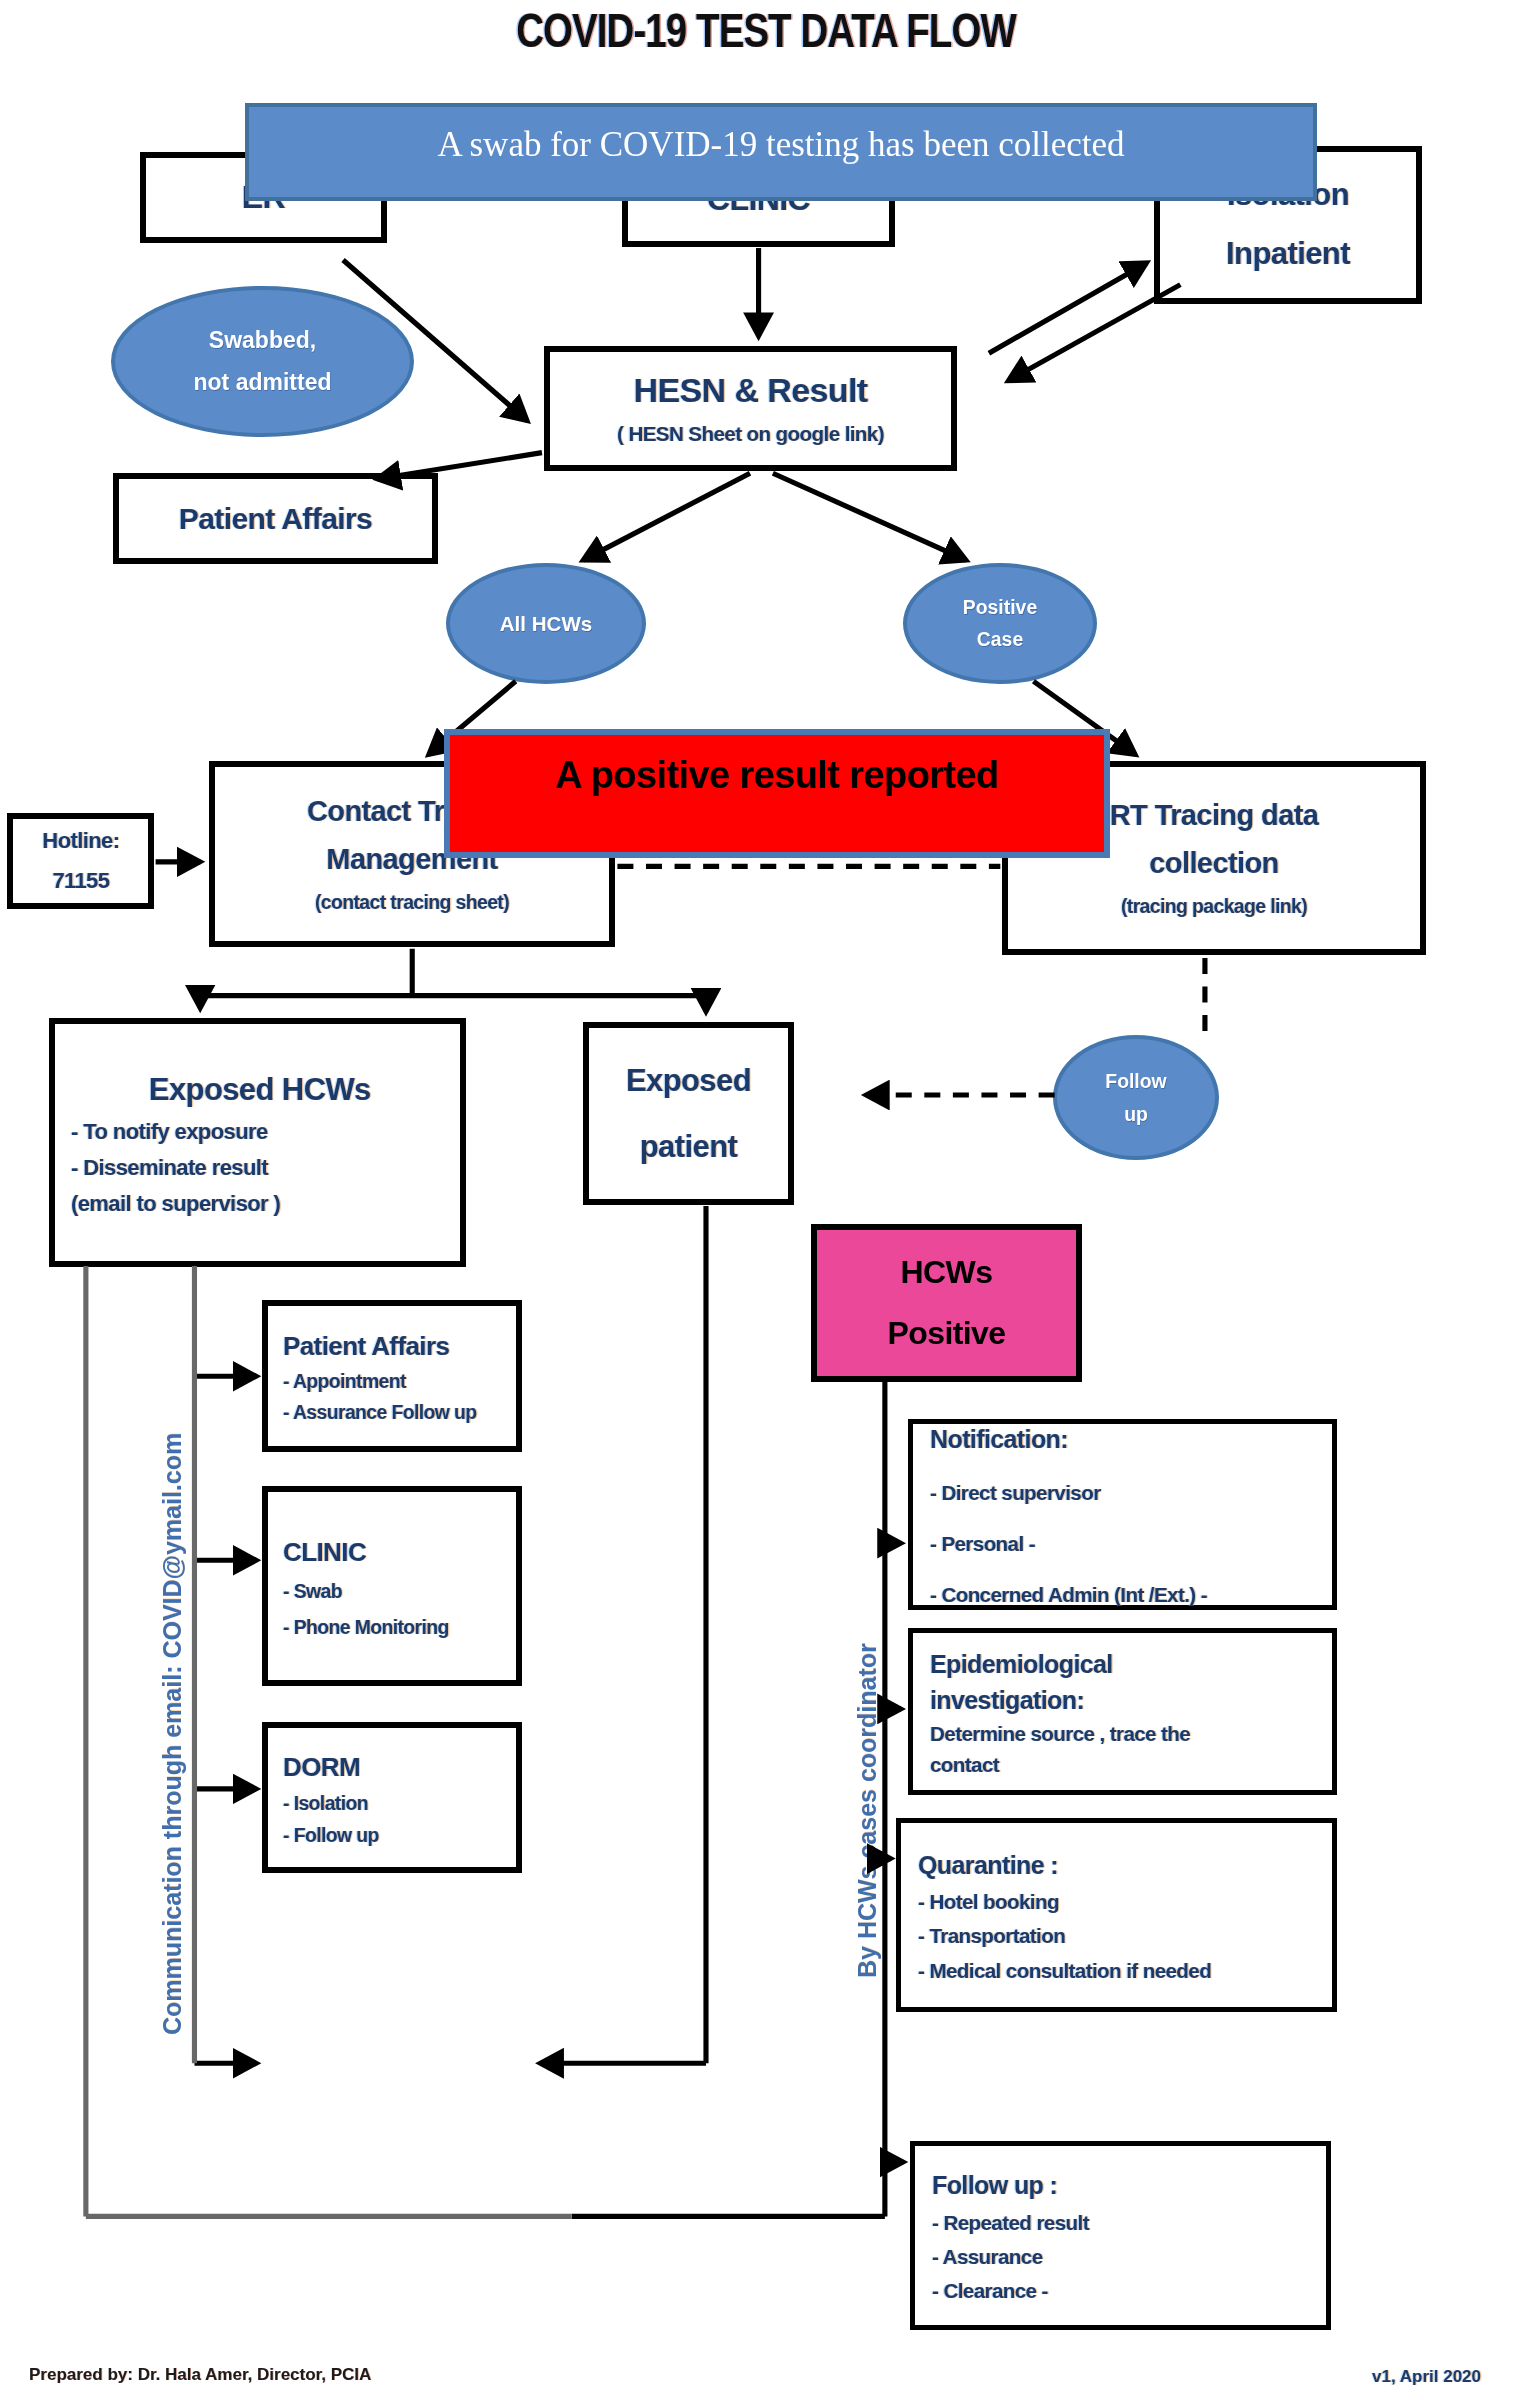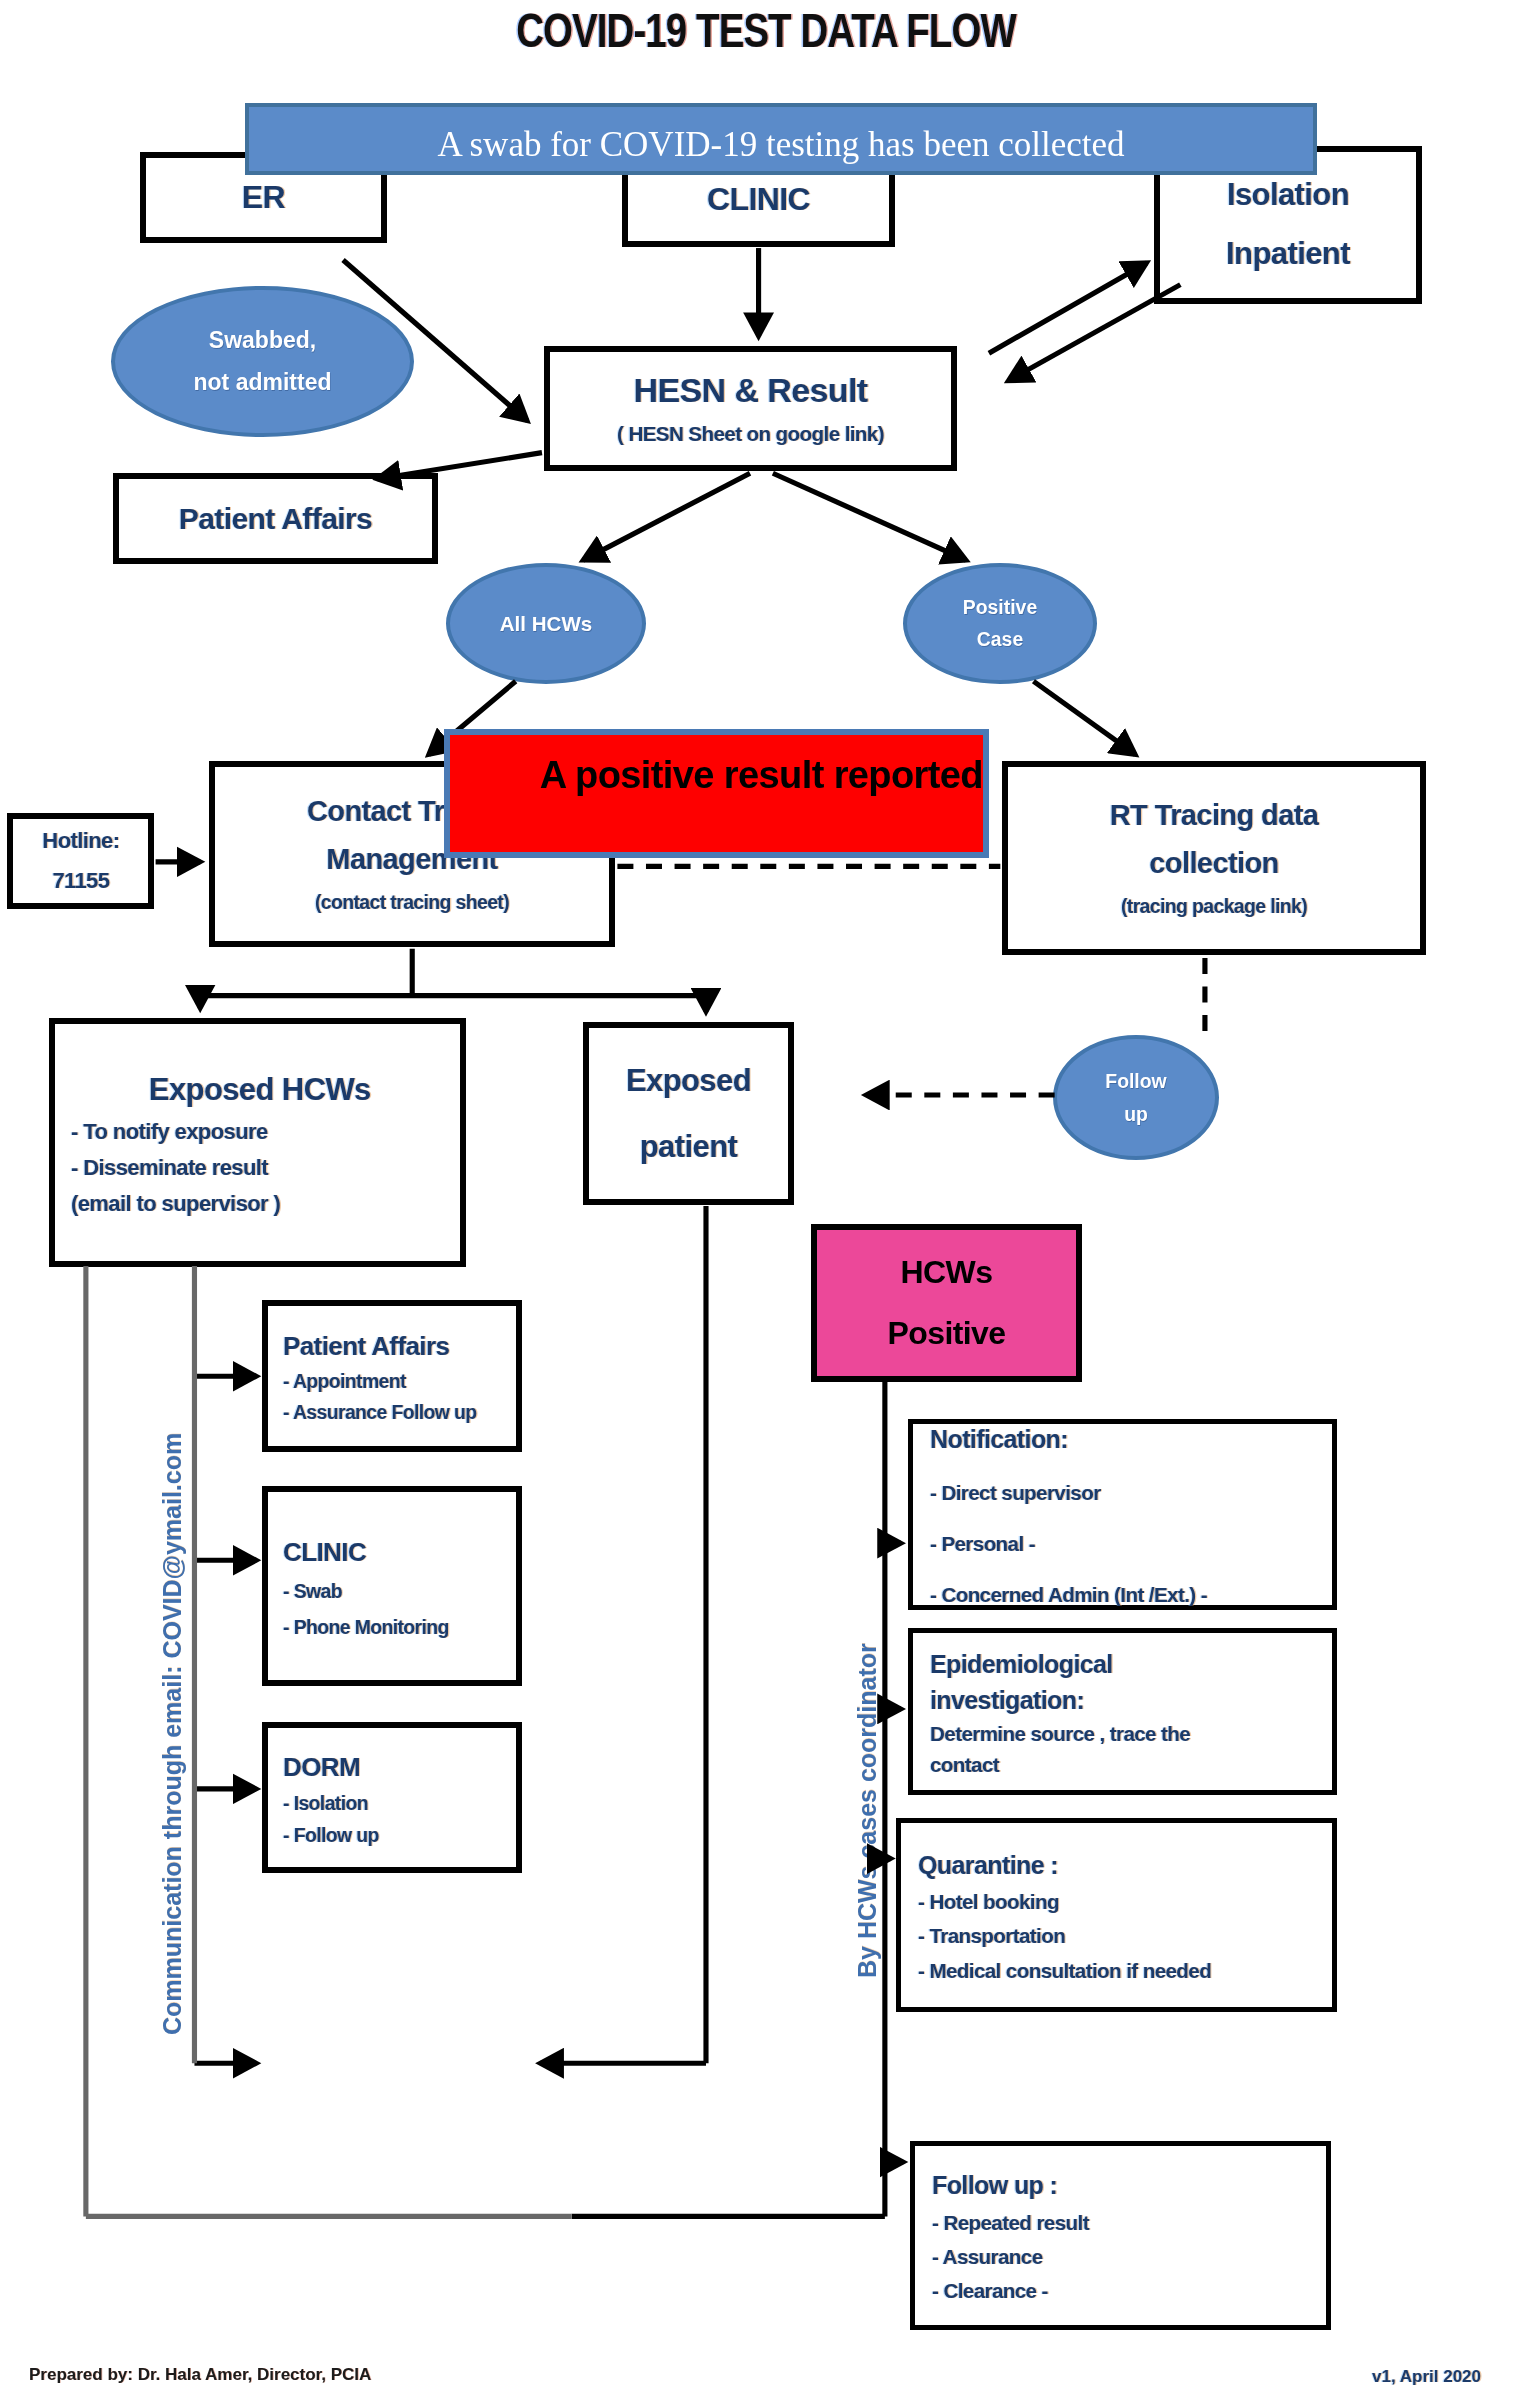--- a/index.html
+++ b/index.html
@@ -85,21 +85,21 @@
     <span>ER</span>
   </div>
   <div class="box navy" style="left:622px;top:152px;width:273px;height:95px;font-size:32px;">
     <span>CLINIC</span>
   </div>
   <div class="box navy" style="left:1154px;top:146px;width:268px;height:158px;font-size:31px;line-height:1.9;">
     <span>Isolation</span>
     <span>Inpatient</span>
   </div>
 
-  <div class="banner banner-blue" style="left:245px;top:103px;width:1072px;height:72px;">A swab for COVID-19 testing has been collected</div>
+  <div class="banner banner-blue" style="left:245px;top:103px;width:1072px;height:98px;">A swab for COVID-19 testing has been collected</div>
 
   <div class="ellipse" style="left:111px;top:286px;width:303px;height:151px;font-size:23px;line-height:1.8;">
     <span>Swabbed,</span>
     <span>not admitted</span>
   </div>
 
   <div class="box navy" style="left:544px;top:346px;width:413px;height:125px;gap:11.4px;">
     <span style="font-size:34px;">HESN &amp; Result</span>
     <span class="sub" style="font-size:20.6px;">( HESN Sheet on google link)</span>
   </div>
@@ -126,21 +126,21 @@
     <span style="font-size:29px;">Management</span>
     <span style="font-size:19.4px;">(contact tracing sheet)</span>
   </div>
 
   <div class="box navy" style="left:1002px;top:761px;width:424px;height:194px;gap:15px;">
     <span style="font-size:29px;">RT Tracing data</span>
     <span style="font-size:29px;">collection</span>
     <span style="font-size:19.4px;">(tracing package link)</span>
   </div>
 
-  <div class="banner banner-red" style="left:444px;top:729px;width:545px;height:129px;text-align:right;">A positive result reported</div>
+  <div class="banner banner-red" style="left:444px;top:729px;width:666px;height:129px;">A positive result reported</div>
 
   <div class="box navy leftalign" style="left:49px;top:1018px;width:417px;height:249px;padding:13.7px 11.4px 9.1px 16px;gap:10.3px;">
     <span style="font-size:31px;align-self:center;">Exposed HCWs</span>
     <span style="font-size:22px;">- To notify exposure</span>
     <span style="font-size:22px;">- Disseminate result</span>
     <span style="font-size:22px;">(email to supervisor )</span>
   </div>
 
   <div class="box navy" style="left:583px;top:1022px;width:211px;height:183px;font-size:31px;line-height:2.1;">
     <span>Exposed</span>

